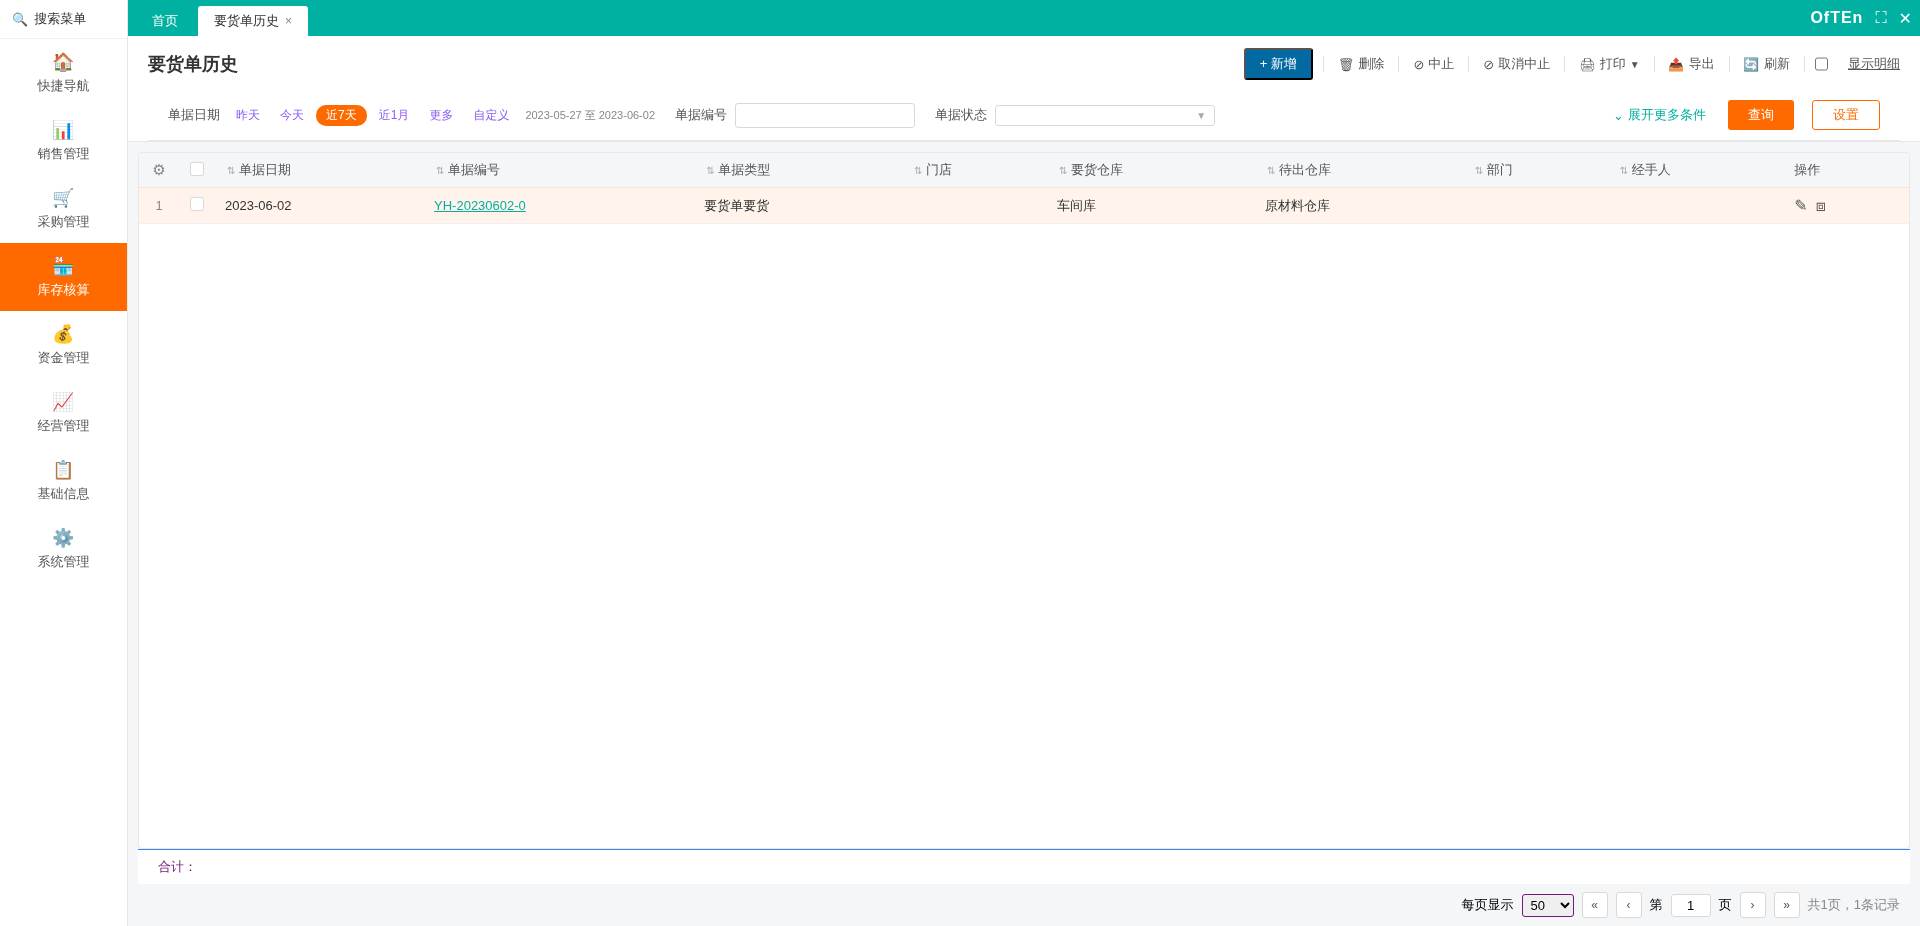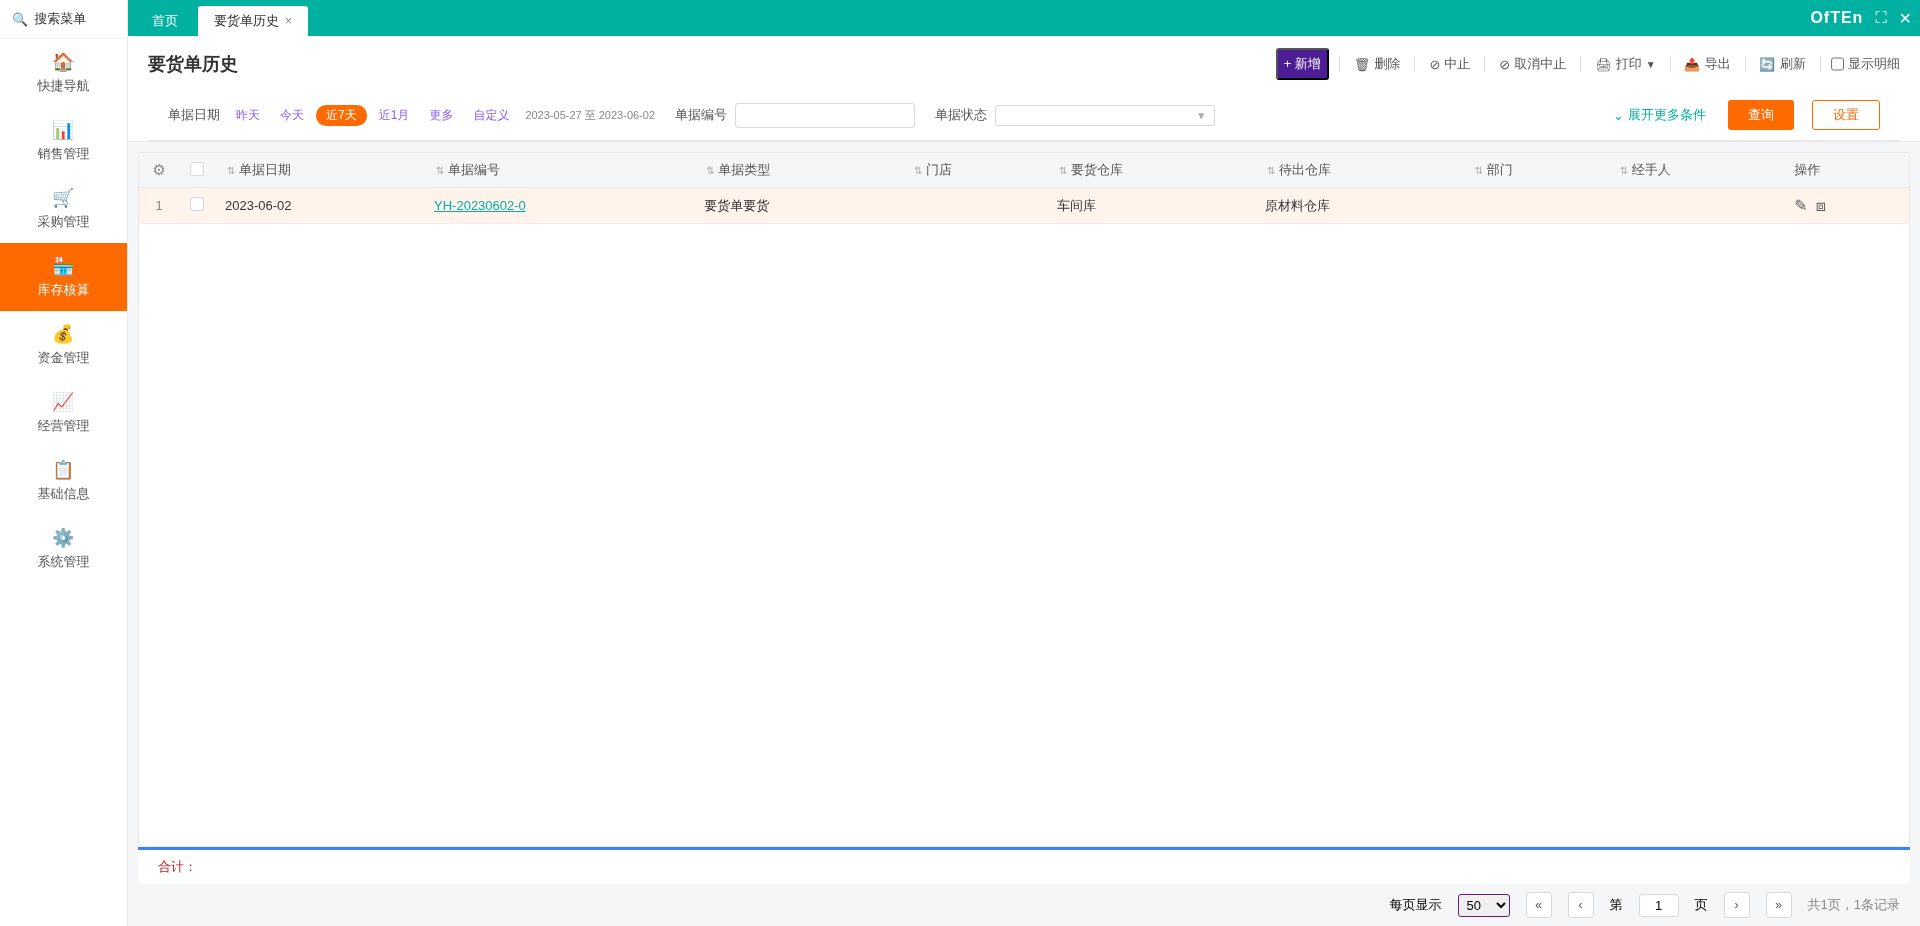--- a/index.html
+++ b/index.html
@@ -111,33 +111,34 @@
     .toolbar-btn {
       display: flex;
       align-items: center;
       gap: 4px;
       cursor: pointer;
       color: #555;
       font-size: 13px;
       padding: 2px 4px;
     }
     .toolbar-btn.primary {
-      background: #4c1d95;
+      background: #0369a1;
       color: #fff;
       border-radius: 3px;
-      padding: 5px 6px;
+      padding: 5px 14px;
       margin-left: 11px;
     }
     .toolbar-divider { width: 1px; height: 16px; background: #e0e0e0; }
     .show-detail-btn {
       display: flex;
-      gap: 4px;
+      gap: 20px;
       cursor: pointer;
       color: #555;
       font-size: 13px;
+      text-decoration: underline;
     }
 
     
     .filter-area {
       background: #fff;
       padding: 10px 20px;
       display: flex;
       align-items: center;
       gap: 20px;
       flex-wrap: wrap;
@@ -249,38 +250,38 @@
     .doc-link { color: #00b0a0; cursor: pointer; text-decoration: underline; }
     .action-icons { display: flex; gap: 8px; align-items: center; }
     .action-icon { cursor: pointer; color: #555; font-size: 16px; }
     th:first-child, td:first-child { width: 40px; text-align: center; }
     th:nth-child(2), td:nth-child(2) { width: 36px; text-align: center; }
     .settings-col { width: 36px; text-align: center; }
 
     
     .footer-summary {
       background: #fff;
-      border-top: 3px solid #3b82f6;
+      border-top: 1px solid #3b82f6;
       padding: 8px 20px;
-      color: #b91c1c;
+      color: #701a75;
       display: flex;
       align-items: flex-end;
       margin: 0 10px;
       border-radius: 0 0 4px 4px;
       flex-shrink: 0;
     }
 
     
     .pagination {
       background: #f5f6f8;
       padding: 8px 20px;
       display: flex;
       align-items: center;
       justify-content: flex-end;
-      gap: 16px;
+      gap: 8px;
       flex-shrink: 0;
     }
     .pagination select {
       border: 1px solid #701a75;
       border-radius: 3px;
       padding: 2px 4px;
     }
     .page-btn {
       width: 26px; height: 26px;
       border: 1px solid #d9d9d9;

